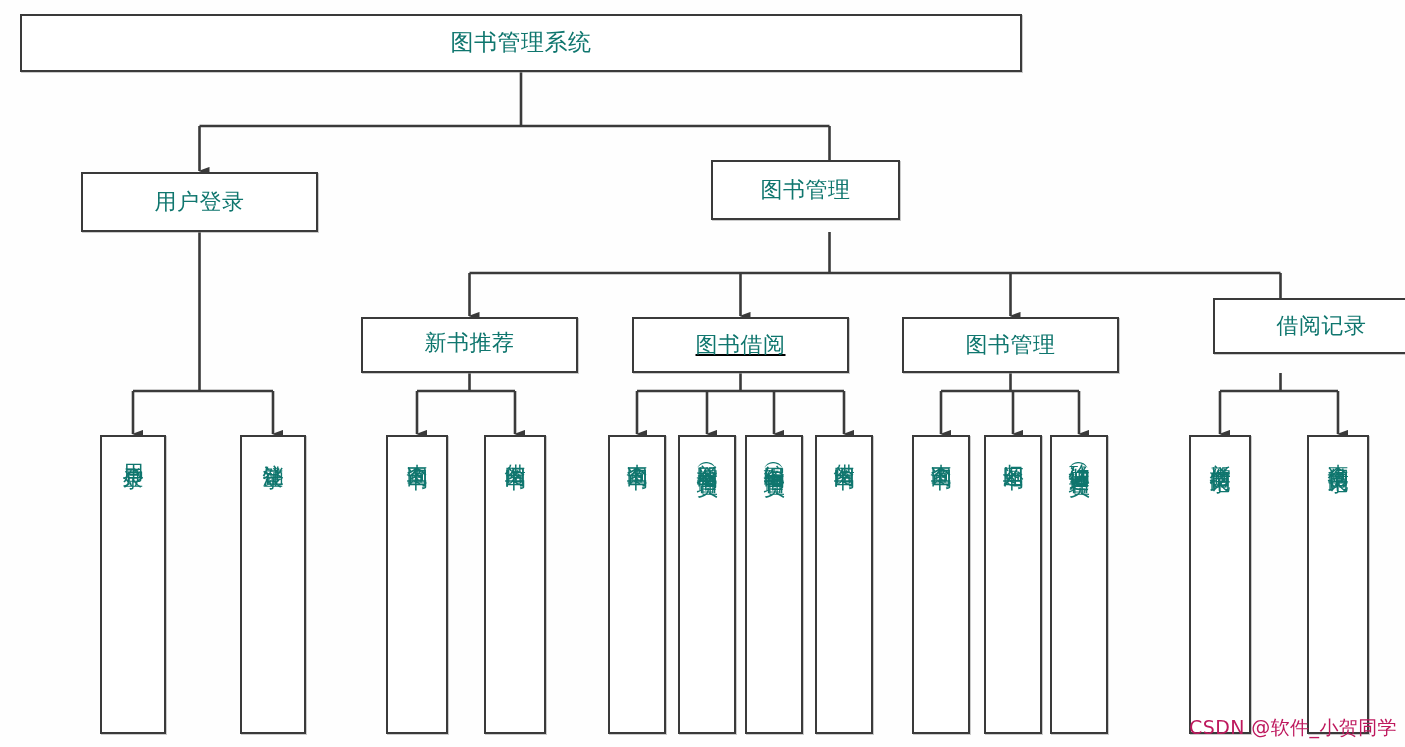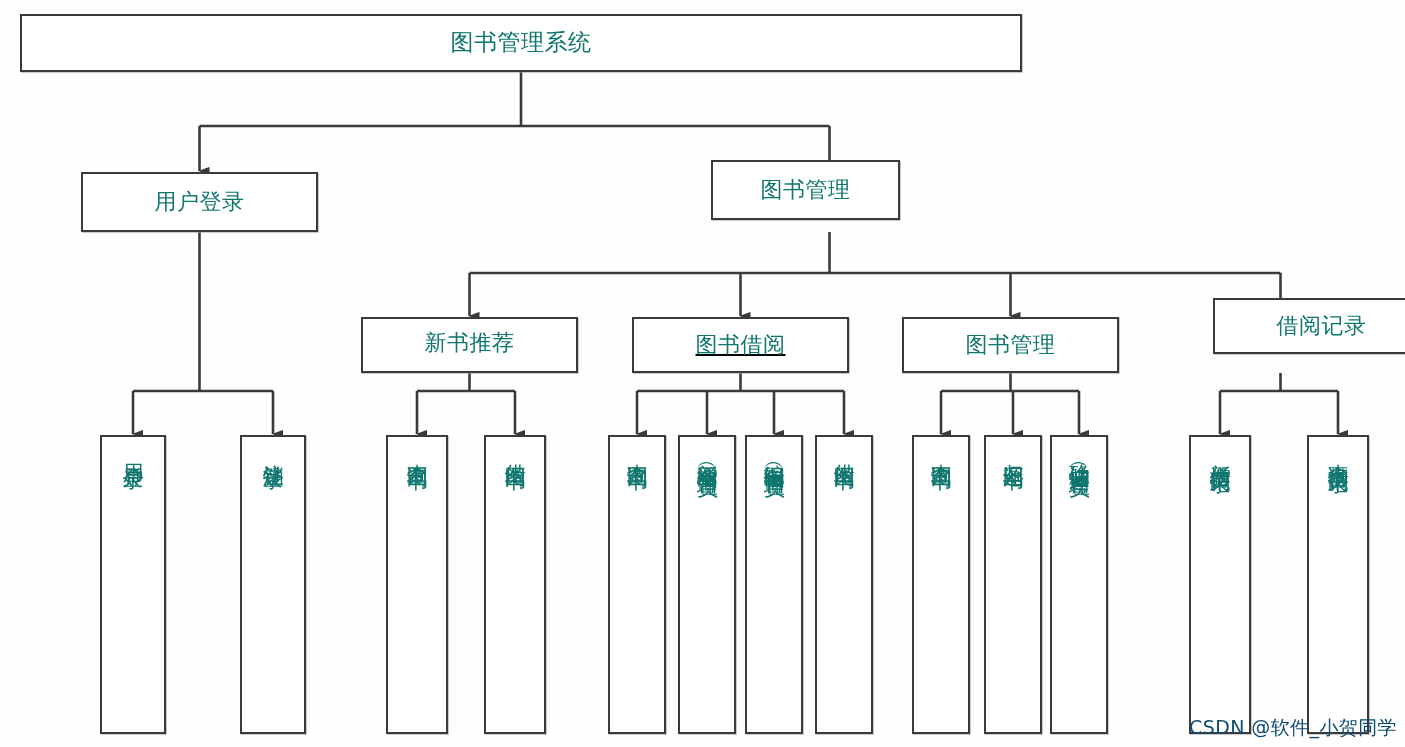--- a/index.html
+++ b/index.html
@@ -59,21 +59,21 @@
     height: auto;
     max-height: 280px;
   }
   .node.leaf.tall-label .node-label {
     max-height: 265px;
   }
   #watermark {
     position: absolute;
     right: 8px;
     bottom: 6px;
-    color: #0c4a6e;
+    color: #be185d;
     font-size: 19px;
     letter-spacing: 0.4px;
     white-space: nowrap;
     user-select: none;
   }
 </style>
 </head>
 <body>
 
 <div id="diagram-root">

